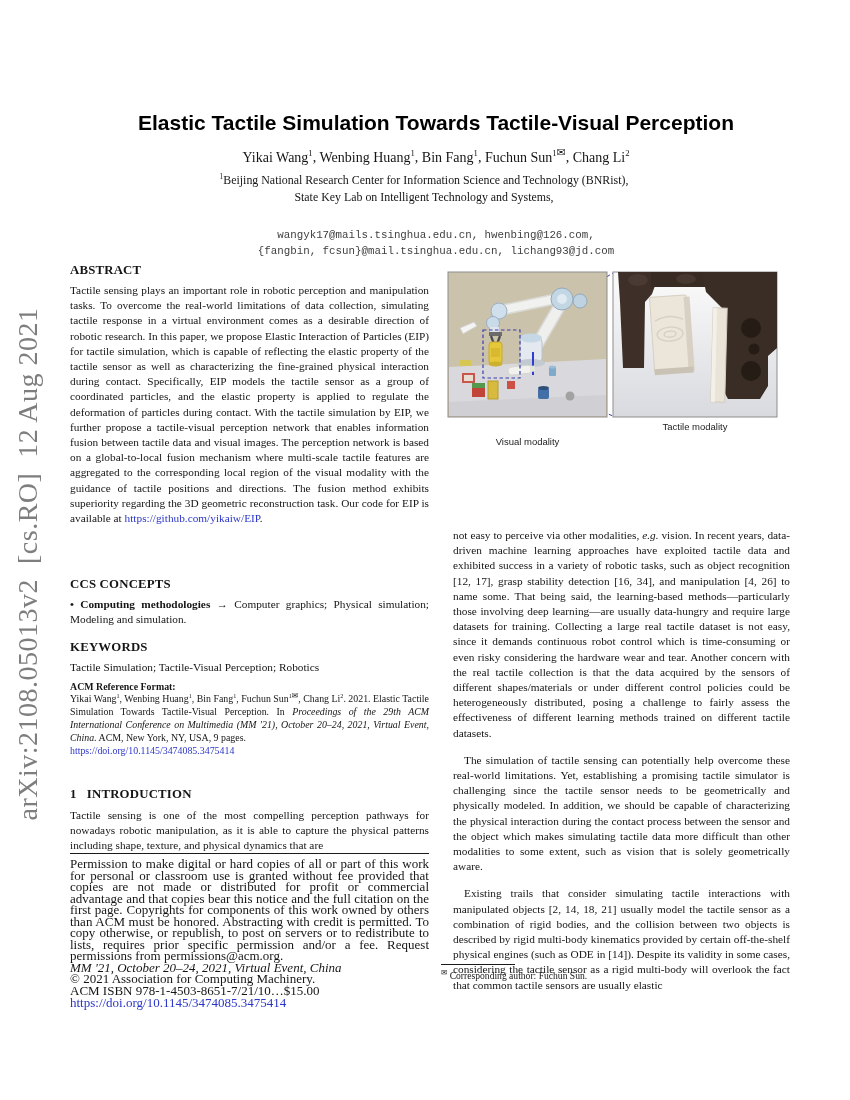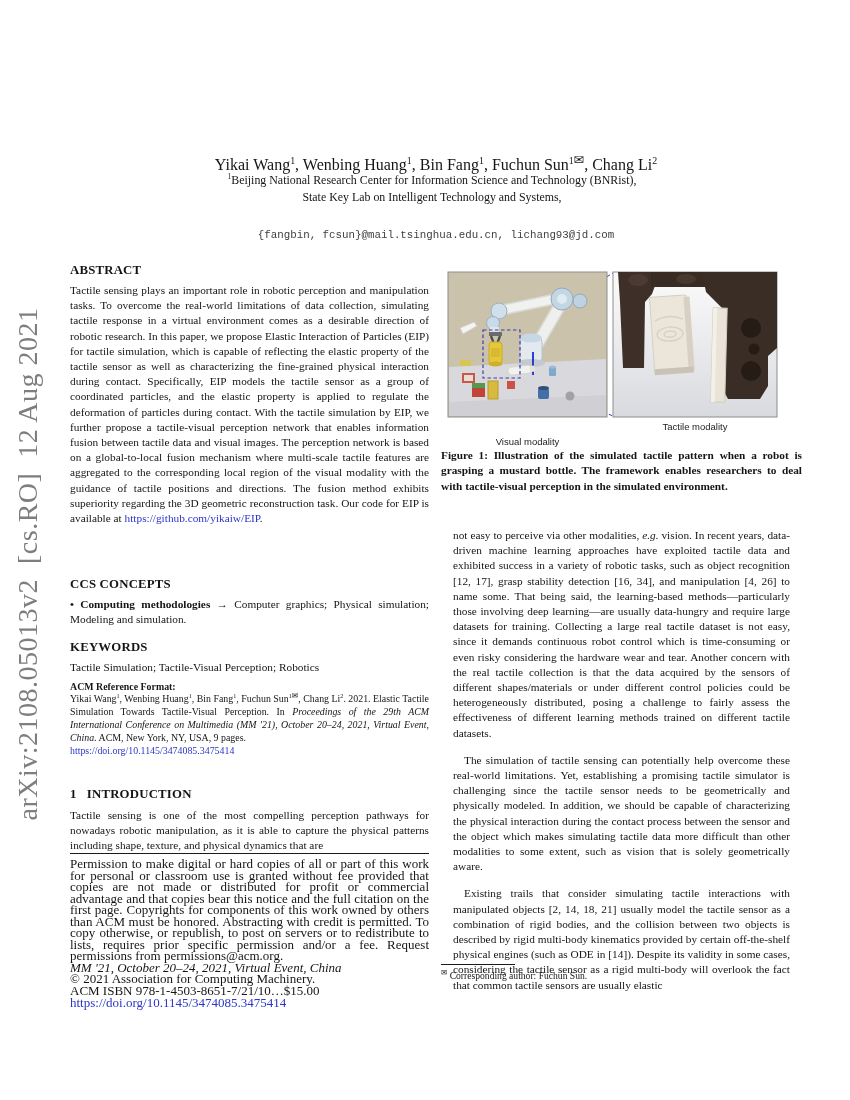--- a/index.html
+++ b/index.html
@@ -12,47 +12,49 @@
   .body-txt{font-size:11.3px;line-height:15.2px;}
   .small-txt{font-size:9.9px;line-height:12.9px;}
   .tiny-txt{font-size:13px;line-height:11.55px;}
   .cap{font-weight:bold;font-size:11.3px;line-height:15.3px;}
   .b{font-weight:bold;}
   .i{font-style:italic;}
   .lnk{color:#2b35c8;}
   .sup{vertical-align:super;font-size:62%;line-height:0;}
   .env{vertical-align:super;font-size:78%;line-height:0;}
   .title{font-family:"Liberation Sans",sans-serif;font-weight:bold;font-size:21px;color:#000;}
-  .authors{font-size:16px;margin-top:6px;}
+  .authors{font-size:14px;}
   .affil{font-size:11.9px;line-height:16.6px;}
   .emails{font-family:"Liberation Mono",monospace;font-size:10.8px;line-height:16.2px;color:#3f3f3f;}
   .watermark{left:12px;top:845px;width:562px;height:36px;transform:rotate(-90deg);
              transform-origin:0 0;font-size:28px;color:#7e7e7e;text-align:center;
              white-space:pre;letter-spacing:.5px;font-family:"Liberation Serif",serif;}
   .rule{border-top:1px solid #1a1a1a;height:0;}
   .figlabel{font-family:"Liberation Sans",sans-serif;font-size:9.5px;color:#1c1c1c;}
   .rb p{margin:12px;}
   .rb p + p{text-indent:11px;}
 </style>
 </head>
 <body>
 
 <div class="page">
 
   <div class="abs watermark">arXiv:2108.05013v2  [cs.RO]  12 Aug 2021</div>
 
+  <div class="abs title ctr" style="left:70px;top:111px;width:732px;">Elastic Tactile Simulation Towards Tactile-Visual Perception</div>
 
   <div class="abs authors ctr" style="left:70px;top:150px;width:732px;"><span>Yikai Wang</span><span class="sup">1</span><span>, Wenbing Huang</span><span class="sup">1</span><span>, Bin Fang</span><span class="sup">1</span><span>, Fuchun Sun</span><span class="sup">1</span><span class="env">✉</span><span>, Chang Li</span><span class="sup">2</span></div>
 
-  <div class="abs ctr" style="left:66px;top:172px;width:732px;">
+  <div class="abs ctr" style="left:58px;top:172px;width:732px;">
     <div class="affil"><span class="sup">1</span><span>Beijing National Research Center for Information Science and Technology (BNRist),</span></div>
     <div class="affil">State Key Lab on Intelligent Technology and Systems,</div>
   </div>
 
   <div class="abs ctr" style="left:70px;top:227px;width:732px;">
+    <div class="emails">wangyk17@mails.tsinghua.edu.cn, hwenbing@126.com,</div>
     <div class="emails">{fangbin, fcsun}@mail.tsinghua.edu.cn, lichang93@jd.com</div>
   </div>
 
   <div class="abs hd" style="left:70px;top:263px;width:359px;">ABSTRACT</div>
   <div class="abs body-txt jt" style="left:70px;top:283px;width:359px;"><span>Tactile sensing plays an important role in robotic perception and manipulation tasks. To overcome the real-world limitations of data collection, simulating tactile response in a virtual environment comes as a desirable direction of robotic research. In this paper, we propose Elastic Interaction of Particles (EIP) for tactile simulation, which is capable of reflecting the elastic property of the tactile sensor as well as characterizing the fine-grained physical interaction during contact. Specifically, EIP models the tactile sensor as a group of coordinated particles, and the elastic property is applied to regulate the deformation of particles during contact. With the tactile simulation by EIP, we further propose a tactile-visual perception network that enables information fusion between tactile data and visual images. The perception network is based on a global-to-local fusion mechanism where multi-scale tactile features are aggregated to the corresponding local region of the visual modality with the guidance of tactile positions and directions. The fusion method exhibits superiority regarding the 3D geometric reconstruction task. Our code for EIP is available at </span><span class="lnk">https://github.com/yikaiw/EIP</span><span>.</span></div>
 
   <div class="abs body-txt jt" style="left:70px;top:597px;width:359px;"><span class="b">• Computing methodologies</span><span> → Computer graphics; Physical simulation; Modeling and simulation.</span></div>
   <div class="abs hd" style="left:70px;top:577px;width:359px;">CCS CONCEPTS</div>
 
   <div class="abs hd" style="left:70px;top:640px;width:359px;">KEYWORDS</div>
@@ -154,21 +156,20 @@
         <path d="M210,52 Q224,45 238,52" fill="none" stroke="#d8d1c1" stroke-width="1.4"></path>
         <ellipse cx="224" cy="66" rx="13" ry="7" fill="none" stroke="#d8d1c1" stroke-width="1.4"></ellipse>
         <ellipse cx="224" cy="66" rx="6" ry="3" fill="none" stroke="#d3ccbc" stroke-width="1.2"></ellipse>
       </g>
     </g>
   </svg>
 
   <div class="abs figlabel ctr" style="left:448px;top:436px;width:159px;">Visual modality</div>
   <div class="abs figlabel ctr" style="left:613px;top:421px;width:164px;">Tactile modality</div>
 
-  <div class="abs cap jt" style="left:441px;top:448px;width:361px;">Figure 1: Illustration of the simulated tactile pattern when a robot is grasping a mustard bottle. The framework enables researchers to deal with tactile-visual perception in the simulated environment.</div>
 
   <div class="abs body-txt jt rb" style="left:441px;top:516px;width:361px;">
     <p><span>not easy to perceive via other modalities, </span><span class="i">e.g.</span><span> vision. In recent years, data-driven machine learning approaches have exploited tactile data and exhibited success in a variety of robotic tasks, such as object recognition [12, 17], grasp stability detection [16, 34], and manipulation [4, 26] to name some. That being said, the learning-based methods—particularly those involving deep learning—are usually data-hungry and require large datasets for training. Collecting a large real tactile dataset is not easy, since it demands continuous robot control which is time-consuming or even risky considering the hardware wear and tear. Another concern with the real tactile collection is that the data acquired by the sensors of different shapes/materials or under different control policies could be heterogeneously distributed, posing a challenge to fairly assess the effectiveness of different learning methods trained on different tactile datasets.</span></p>
     <p>The simulation of tactile sensing can potentially help overcome these real-world limitations. Yet, establishing a promising tactile simulator is challenging since the tactile sensor needs to be geometrically and physically modeled. In addition, we should be capable of characterizing the physical interaction during the contact process between the sensor and the object which makes simulating tactile data more difficult than other modalities to some extent, such as vision that is solely geometrically aware.</p>
     <p>Existing trails that consider simulating tactile interactions with manipulated objects [2, 14, 18, 21] usually model the tactile sensor as a combination of rigid bodies, and the collision between two objects is described by rigid multi-body kinematics provided by certain off-the-shelf physical engines (such as ODE in [14]). Despite its validity in some cases, considering the tactile sensor as a rigid multi-body will overlook the fact that common tactile sensors are usually elastic</p>
   </div>
 
   <div class="abs rule" style="left:441px;top:964px;width:74px;"></div>
   <div class="abs" style="left:441px;top:970px;width:361px;font-size:9.6px;line-height:12px;"><span class="env">✉</span><span> Corresponding author: Fuchun Sun.</span></div>
 

